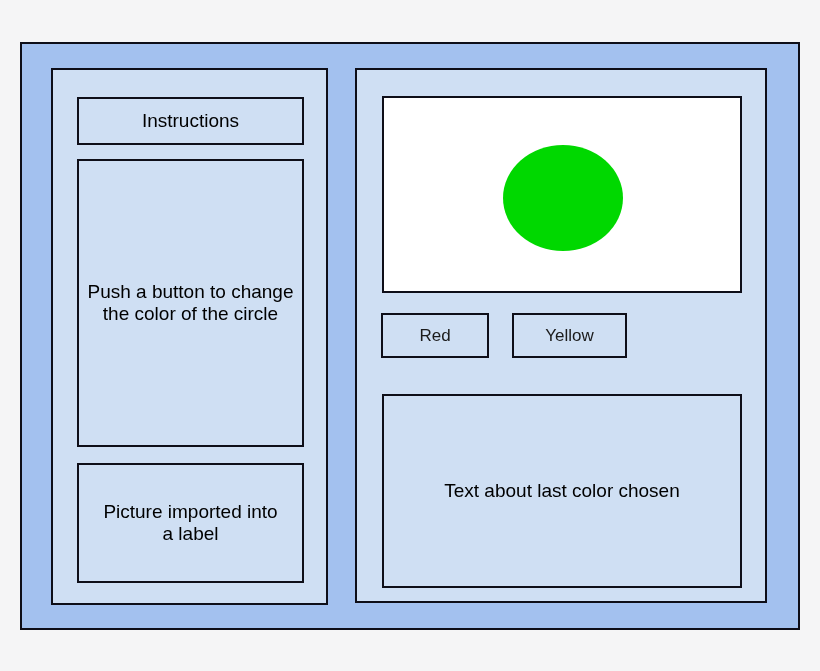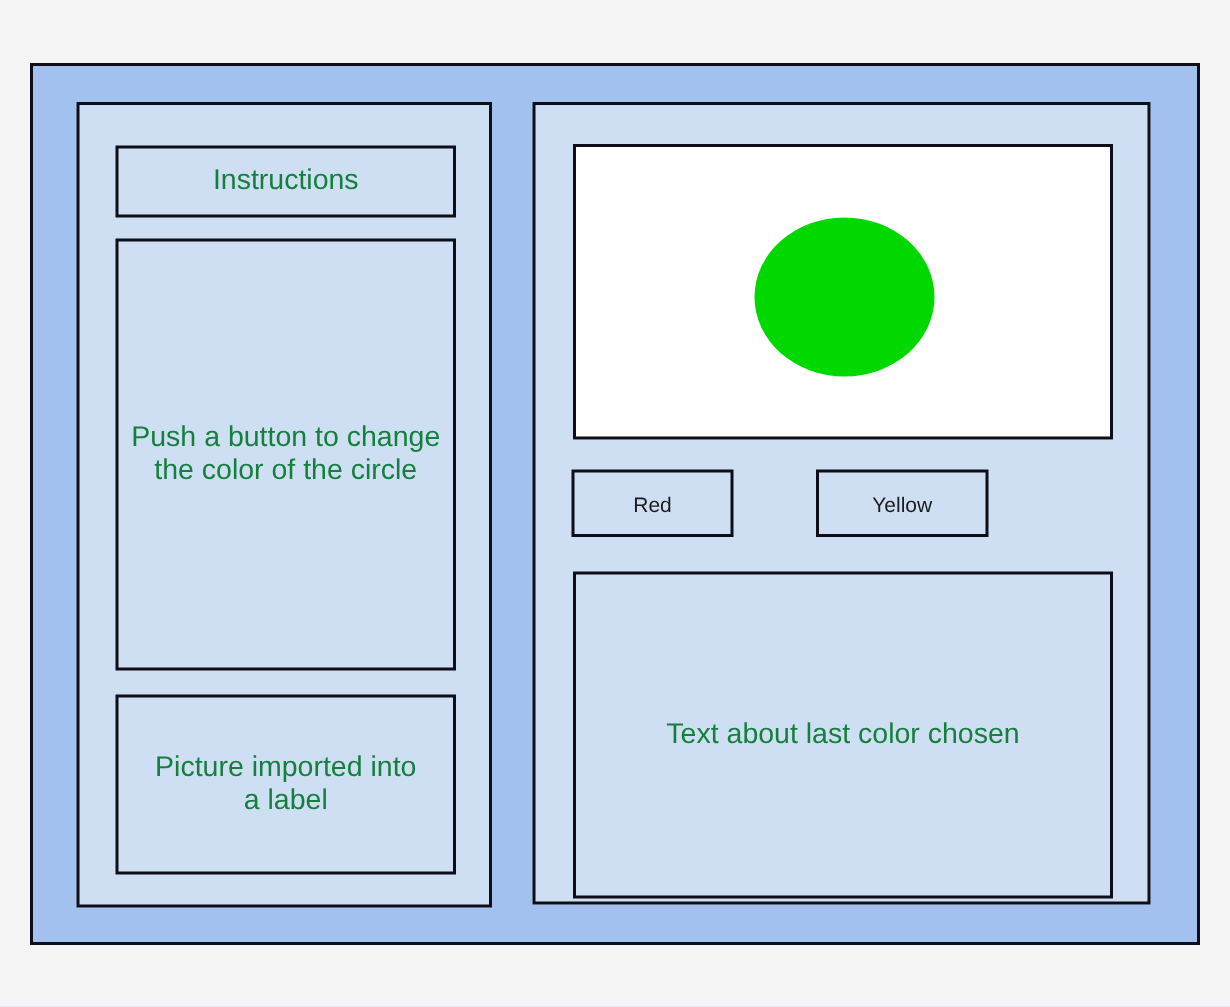--- a/index.html
+++ b/index.html
@@ -32,21 +32,21 @@
   .box {
     position: absolute;
     background: #cfdff3;
     border: 2px solid #0e0e18;
     display: flex;
     align-items: center;
     justify-content: center;
     text-align: center;
     font-size: 19px;
     line-height: 1.15;
-    color: #15803d;
+    color: #000000;
   }
   .instructions-box     { left: 24px; top: 27px;  width: 227px; height: 48px; }
   .instruction-text-box { left: 24px; top: 89px;  width: 227px; height: 288px; padding: 0 8px; align-items: center; }
   .picture-box          { left: 24px; top: 393px; width: 227px; height: 120px; padding: 0 20px; }
 
   .canvas-area {
     position: absolute;
     left: 25px; top: 26px;
     width: 360px; height: 197px;
     background: #ffffff;
@@ -58,32 +58,32 @@
     width: 120px; height: 106px;
     border-radius: 50%;
   }
   .btn {
     position: absolute;
     top: 243px;
     height: 45px;
     background: #cfdff3;
     border: 2px solid #0e0e18;
     font-family: "Liberation Sans", sans-serif;
-    font-size: 14px;
+    font-size: 17px;
     color: #1b1b1b;
     display: flex;
     align-items: center;
     justify-content: center;
     cursor: pointer;
   }
   .btn-red    { left: 24px;  width: 108px; }
-  .btn-yellow { left: 155px; width: 115px; margin-left: 32px; }
+  .btn-yellow { left: 155px; width: 115px; }
   .btn-green  { left: 285px; width: 100px; }
 
-  .status-box { left: 25px; top: 311px; width: 360px; height: 218px; padding: 0 10px; }
+  .status-box { left: 25px; top: 324px; width: 360px; height: 194px; padding: 0 10px; }
 </style>
 </head>
 <body>
 
 <div class="stage">
   <div class="outer-frame">
 
     <div class="panel left-panel">
       <div class="box instructions-box">
         <span>Instructions</span>

